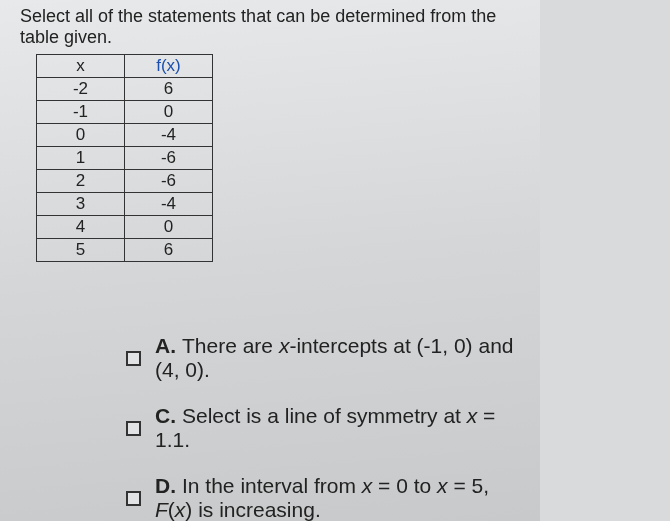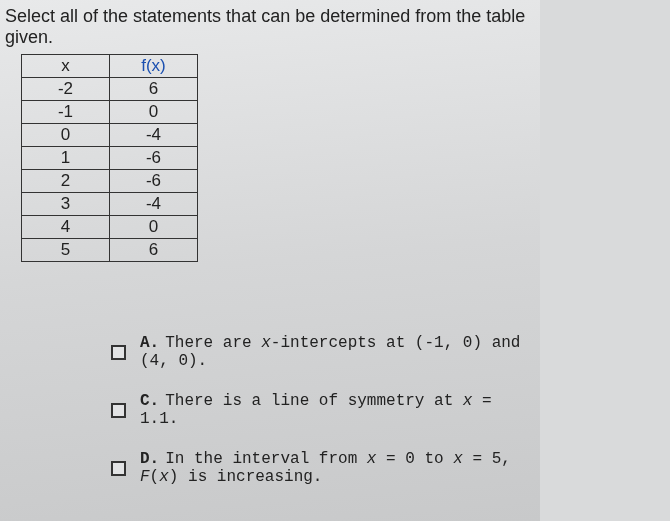--- a/index.html
+++ b/index.html
@@ -8,21 +8,21 @@
       background: #d9dadb;
       width: 670px;
       height: 521px;
       overflow: hidden;
       position: relative;
     }
     .page {
       background: linear-gradient(175deg, #e8e9ea 0%, #d5d6d7 50%, #c8c9ca 100%);
       width: 540px;
       height: 521px;
-      padding: 6px 10px 10px 3px;
+      padding: 6px 10px 10px 18px;
       color: #2a2a2a;
     }
     .prompt {
       font-size: 18px;
       color: #222;
       margin-bottom: 6px;
       padding-left: 2px;
     }
     .table-wrap {
       margin-left: 18px;
@@ -60,23 +60,22 @@
     }
     .cbx {
       width: 15px;
       height: 15px;
       border: 2px solid #333;
       background: #e2e3e4;
       margin-right: 14px;
       flex-shrink: 0;
     }
     .choice-label {
-      font-size: 16px;
+      font-size: 21px;
       color: #222;
-      font-family: Liberation Mono, monospace;
     }
     .choice-letter {
       font-weight: bold;
       margin-right: 6px;
     }
     .ital { font-style: italic; }
   </style>
 </head>
 <body>
 
@@ -133,21 +132,21 @@
       <div class="cbx"></div>
       <div class="choice-label">
         <span class="choice-letter">A.</span><span>There are </span><span class="ital">x</span><span>-intercepts at (-1, 0) and (4, 0).</span>
       </div>
     </div>
 
 
     <div class="choice-row">
       <div class="cbx"></div>
       <div class="choice-label">
-        <span class="choice-letter">C.</span><span>There is a line of symmetry at </span><span class="ital">x</span><span> = 1.1.</span>
+        <span class="choice-letter">C.</span><span>Select is a line of symmetry at </span><span class="ital">x</span><span> = 1.1.</span>
       </div>
     </div>
 
     <div class="choice-row" style="margin-bottom:16px;">
       <div class="cbx"></div>
       <div class="choice-label">
         <span class="choice-letter">D.</span><span>In the interval from </span><span class="ital">x</span><span> = 0 to </span><span class="ital">x</span><span> = 5, </span><span class="ital">F</span><span>(</span><span class="ital">x</span><span>)</span><span> is increasing.</span>
       </div>
     </div>
 

